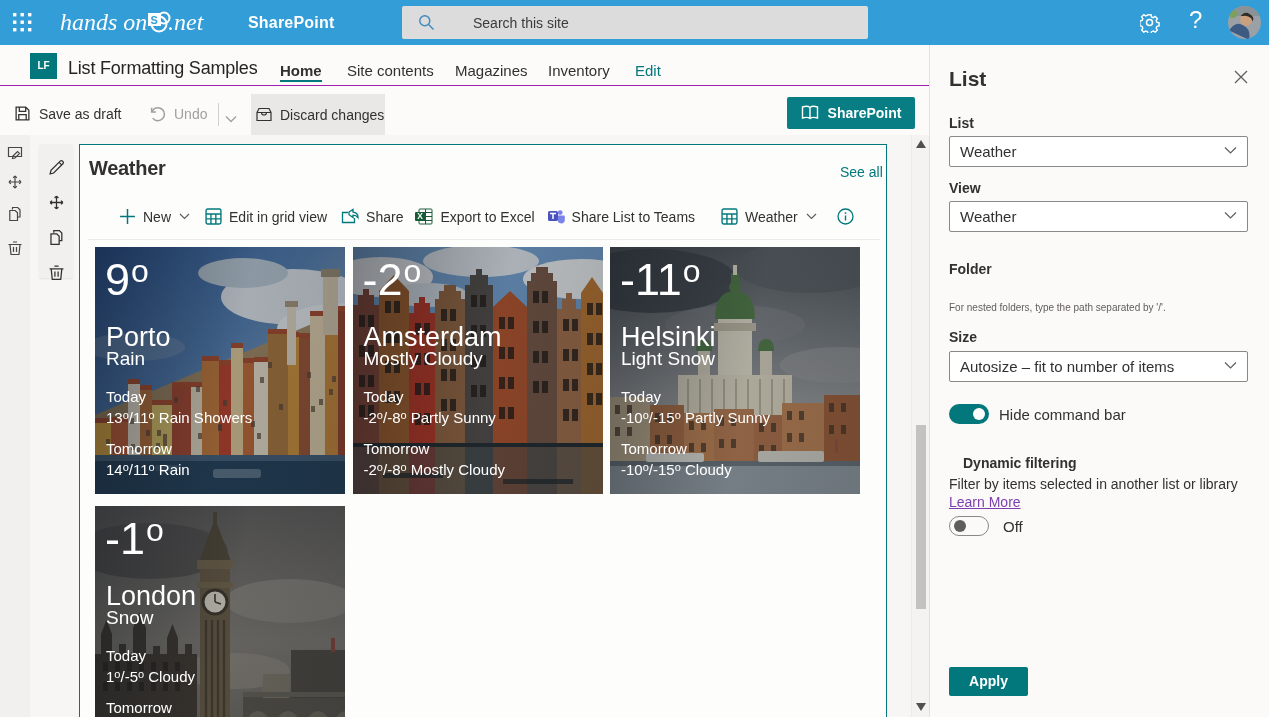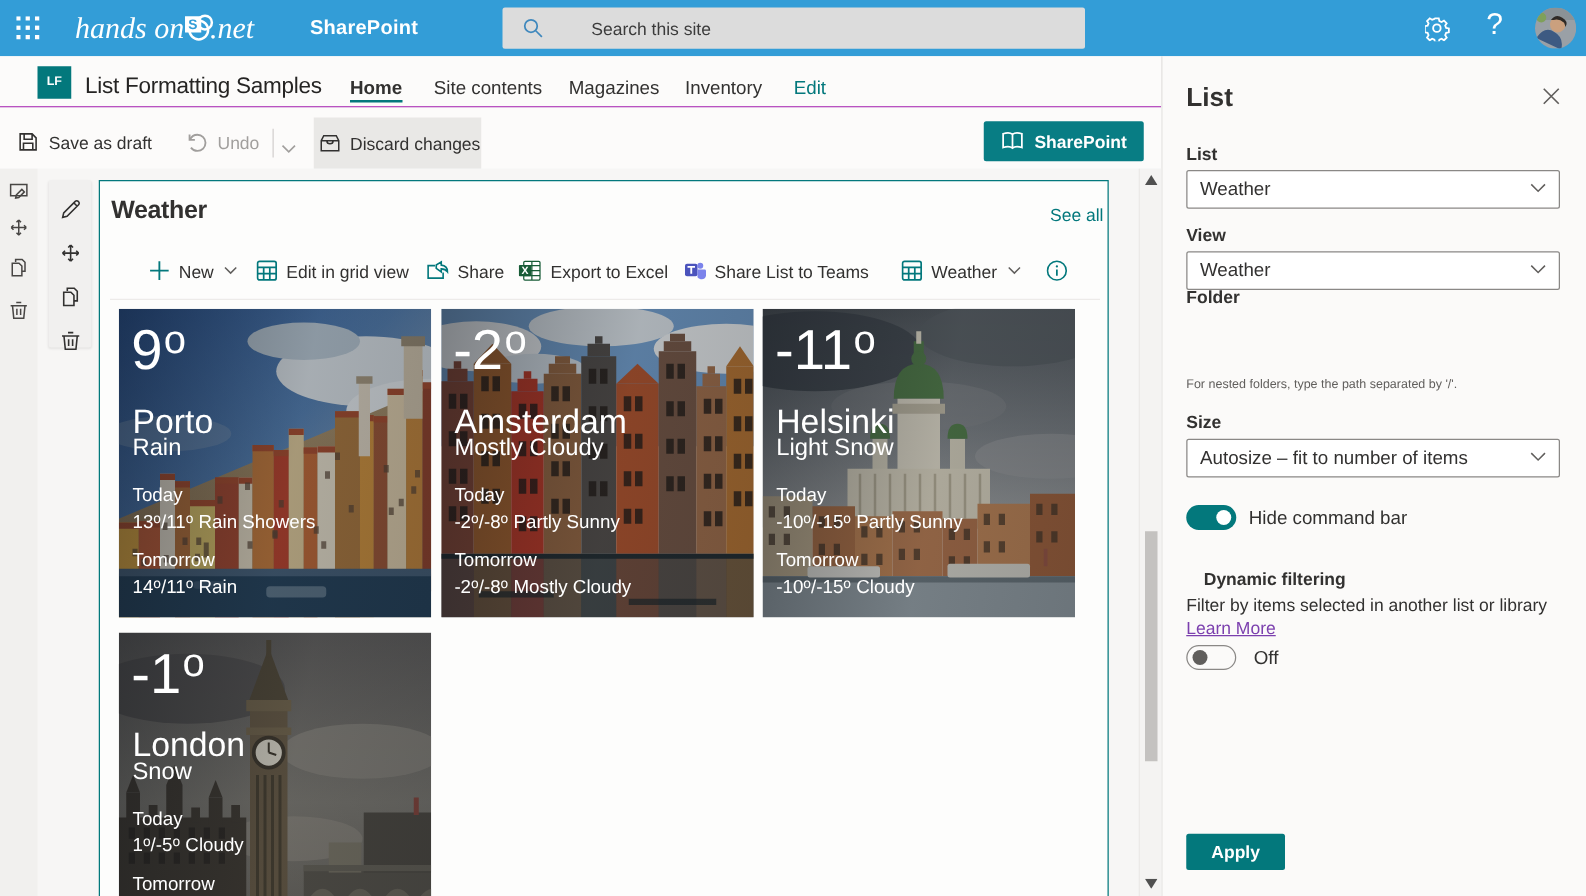--- a/index.html
+++ b/index.html
@@ -721,21 +721,21 @@
   <div class="plabel" style="top:70px;">List</div>
   <div class="pbox" style="top:91px;">Weather<svg class="chev" width="13" height="9" viewBox="0 0 13 9">
         <path fill="none" stroke="#605e5c" stroke-width="1.2" d="M1 1.5 6.5 7 12 1.5"></path>
       </svg></div>
 
   <div class="plabel" style="top:135px;">View</div>
   <div class="pbox" style="top:156px;">Weather<svg class="chev" width="13" height="9" viewBox="0 0 13 9">
         <path fill="none" stroke="#605e5c" stroke-width="1.2" d="M1 1.5 6.5 7 12 1.5"></path>
       </svg></div>
 
-  <div class="plabel" style="top:184px;">Folder</div>
+  <div class="plabel" style="top:216px;">Folder</div>
   <div class="abs" id="p-helper">For nested folders, type the path separated by '/'.</div>
 
   <div class="plabel" style="top:284px;">Size</div>
   <div class="pbox" style="top:306px;">Autosize – fit to number of items<svg class="chev" width="13" height="9" viewBox="0 0 13 9">
         <path fill="none" stroke="#605e5c" stroke-width="1.2" d="M1 1.5 6.5 7 12 1.5"></path>
       </svg></div>
 
   <div class="toggle ton" style="left:19px; top:359px;">
       <div class="knob"></div>
     </div>

